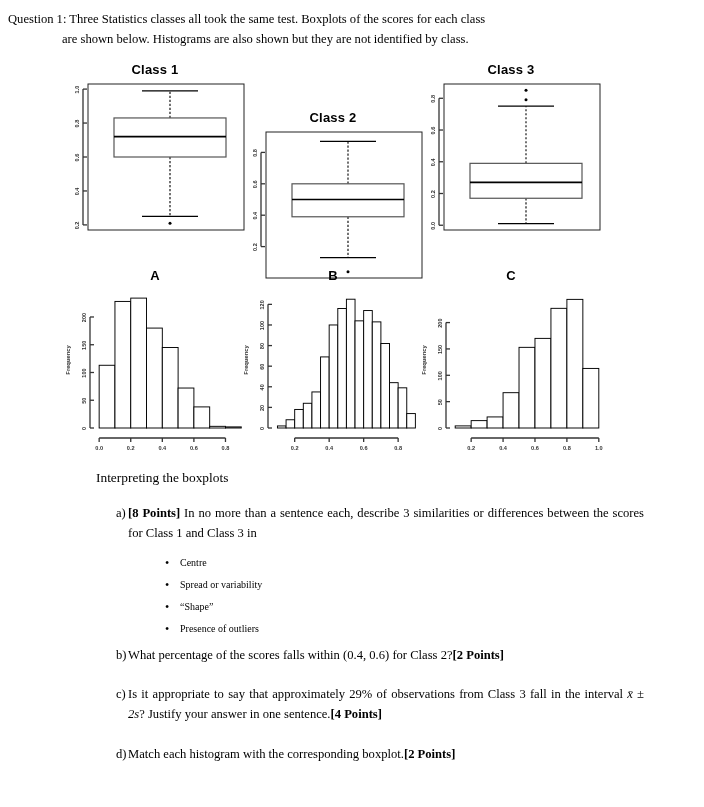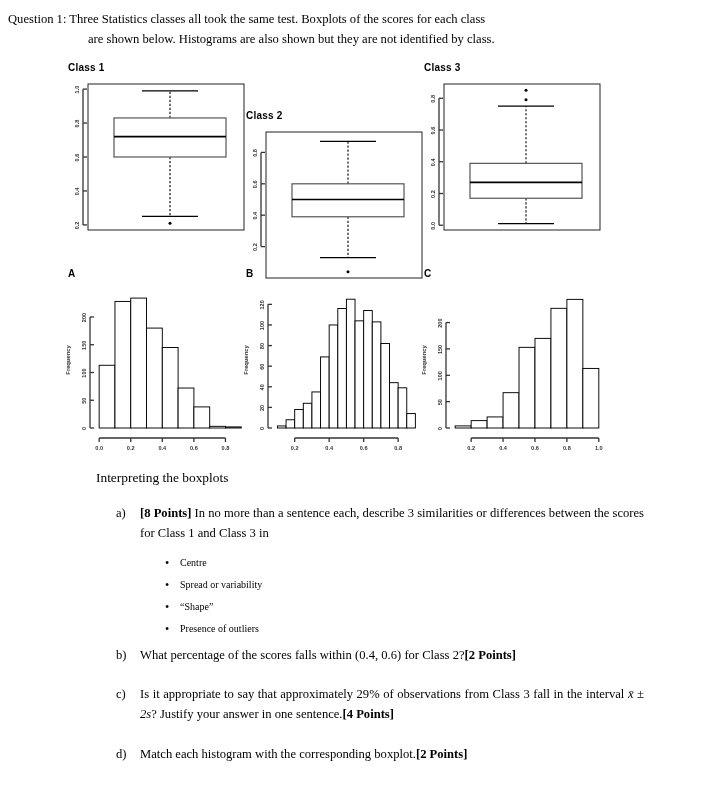--- a/index.html
+++ b/index.html
@@ -13,42 +13,42 @@
   }
   .page { position:relative; width:676px; height:807px; }
 
   
   .qhead {
     position:absolute; left:8px; top:10px; width:688px;
     font-size:12.6px; line-height:1.55;
   }
   .qhead .qlabel { }
   .qhead .line1 { display:block; text-align:justify; }
-  .qhead .line2 { display:block; margin-left:80px; }
+  .qhead .line2 { display:block; margin-left:54px; }
 
   
   .plot-row { position:absolute; left:0; width:704px; height:190px; }
   .plot-cell { position:absolute; width:190px; height:190px; }
   .plot-title {
-    position:absolute; top:0; left:8px; width:190px;
-    font-family:"Liberation Sans", sans-serif;
-    font-size:10px; font-weight:bold; letter-spacing:.2px;
+    position:absolute; top:0; left:0; width:190px;
+    text-align:center; font-family:"Liberation Sans", sans-serif;
+    font-size:13px; font-weight:bold; letter-spacing:.2px;
   }
   .plot-svg { position:absolute; top:0; left:0; }
 
   
   .sec-head {
     position:absolute; left:96px; top:470px;
     font-size:13.4px; font-weight:normal;
   }
 
   
   .qitem { position:absolute; font-size:12.6px; line-height:1.55; }
   .qitem .marker { position:absolute; left:0; top:0; width:20px; }
-  .qitem .body { display:block; margin-left:24px; text-align:justify; }
+  .qitem .body { display:block; margin-left:12px; text-align:justify; }
   .bold { font-weight:bold; }
   .bullets { position:absolute; font-size:10px; line-height:1.0; list-style:none; margin:8px; padding:0; }
   .bullets li { position:relative; padding-left:17px; margin:0 0 12px 0; }
   .bullets li:before {
     content:"\2022"; position:absolute; left:2px; top:-1px; font-size:12px;
   }
   .mathi { font-style:italic; }
 </style>
 </head>
 <body>

